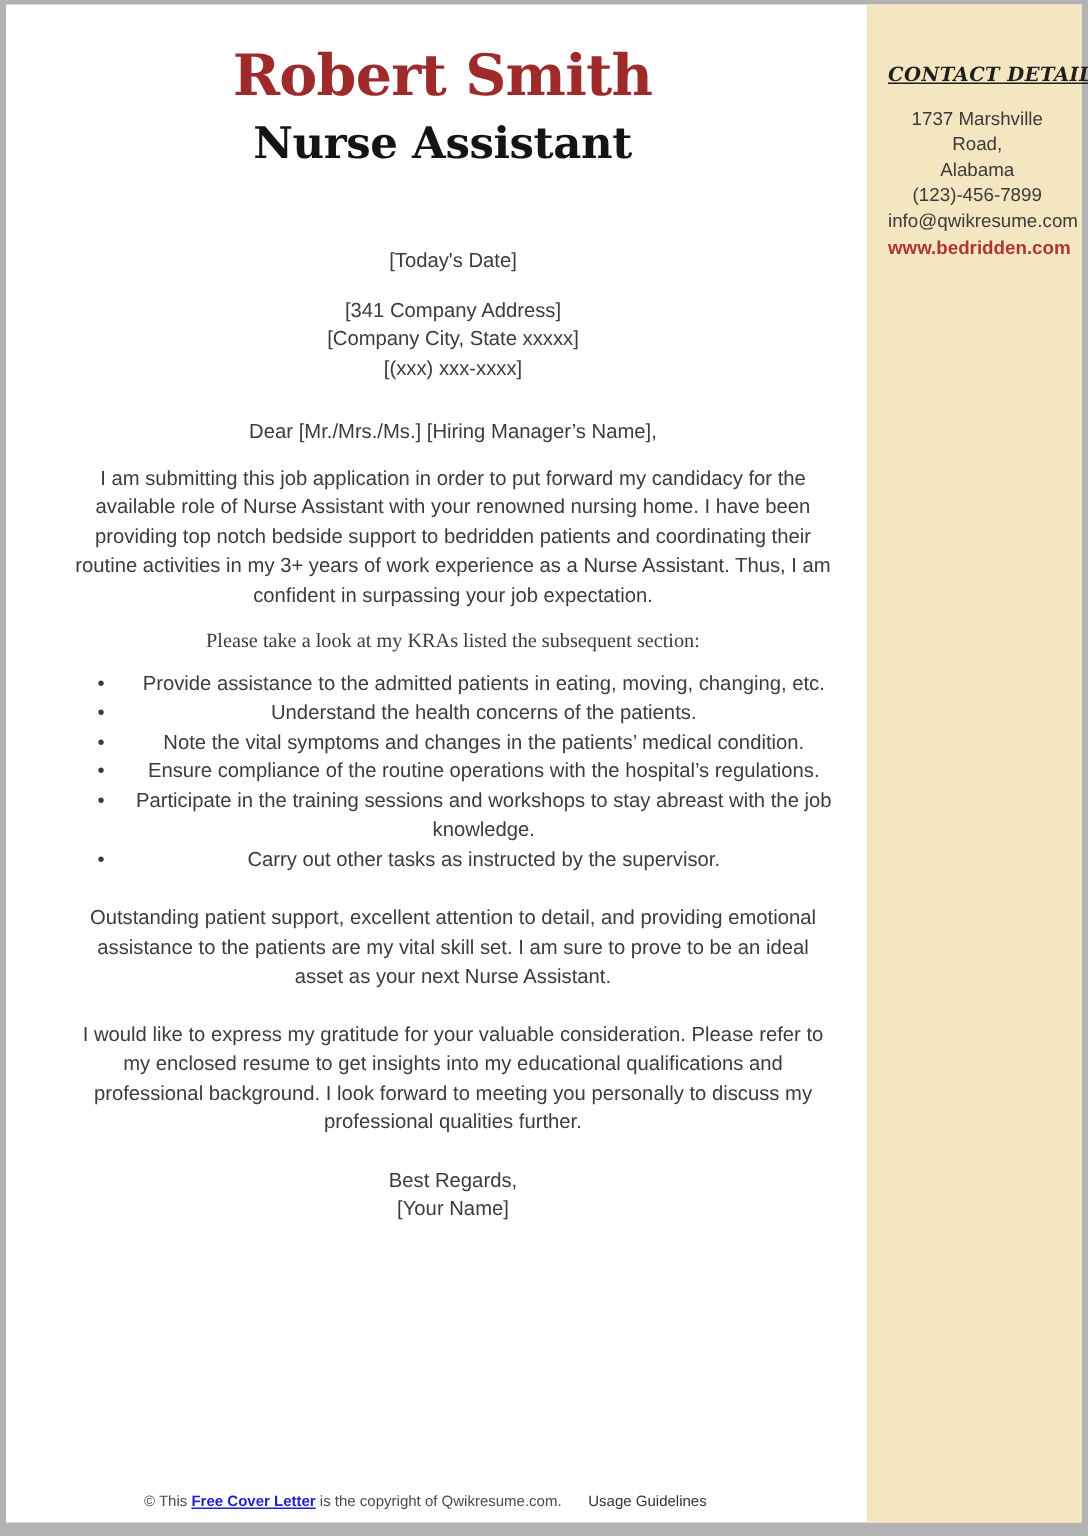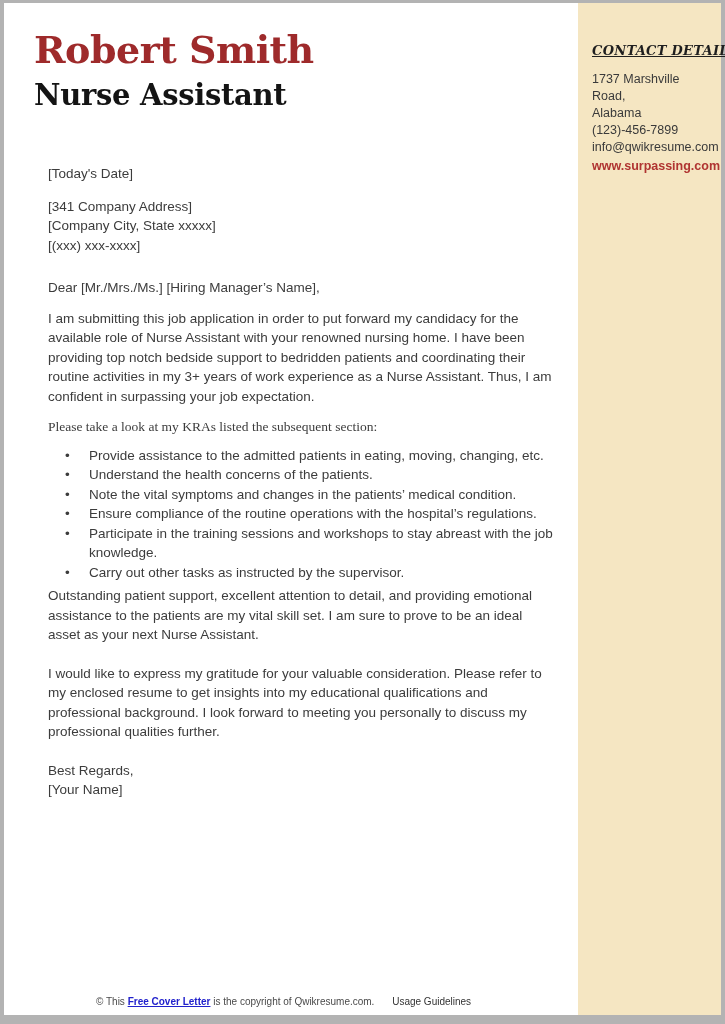--- a/index.html
+++ b/index.html
@@ -6,20 +6,21 @@
   html, body {
     width: 725px; height: 1024px;
     background: #b3b3b3;
     font-family: "Liberation Sans", sans-serif;
     overflow: hidden;
   }
   .page {
     position: absolute;
     top: 3px; left: 4px; right: 4px; bottom: 9px;
     background: #ffffff;
+    text-align: center;
   }
 
   
   .sidebar {
     position: absolute;
     top: 0; bottom: 0;
     left: 574px; right: 0;
     background: #f5e6c2;
     padding: 40px 10px 0 14px;
   }
@@ -91,21 +92,21 @@
     padding-left: 41px;
   }
   ul.kra-list li::before {
     content: "\2022";
     position: absolute;
     left: 17px;
     top: 0;
     font-size: 13.5px;
     color: #3c3c3c;
   }
-  .para-2 { margin-top: 4px; }
+  .para-2 { margin-top: 20px; }
   .para-3 { margin-top: 19px; }
   .signoff-block { margin-top: 19px; }
 
   
   .footer {
     position: absolute;
     left: 30px; bottom: 8px; width: 540px;
     display: flex;
     align-items: center;
   }
@@ -180,20 +181,20 @@
       <div>[Your Name]</div>
     </div>
   </main>
 
   <aside class="sidebar">
     <div class="sidebar-heading">CONTACT DETAILS</div>
     <div class="contact-line">1737 Marshville Road,</div>
     <div class="contact-line">Alabama</div>
     <div class="contact-line">(123)-456-7899</div>
     <div class="contact-line">info@qwikresume.com</div>
-    <a class="contact-website">www.surpassing.com</a>
+    <a class="contact-website">www.bedridden.com</a>
   </aside>
 
   <footer class="footer">
     <div class="copyright"><span>© This </span><a class="link-blue">Free Cover Letter</a><span> is the copyright of Qwikresume.com. </span><a class="guidelines">Usage Guidelines</a></div>
   </footer>
 
 </div>
 
 </body></html>

